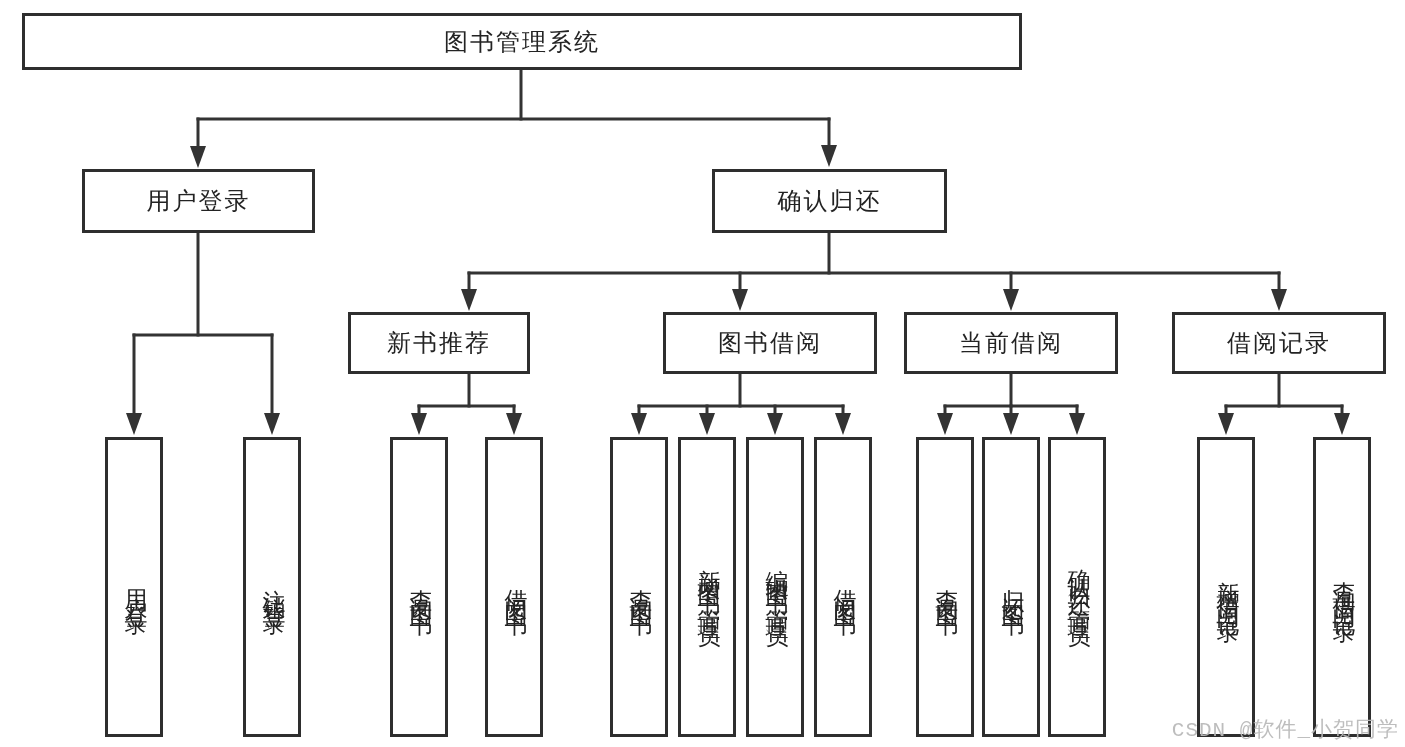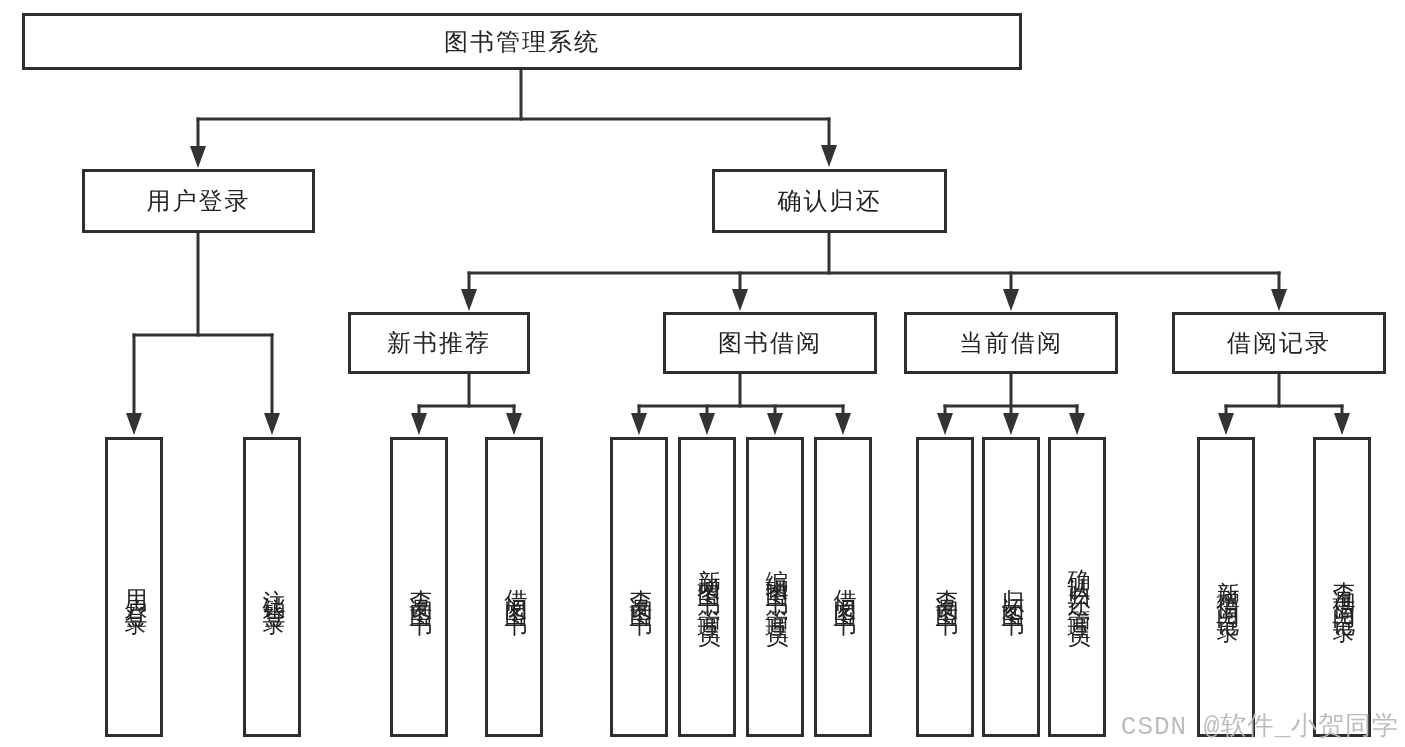--- a/index.html
+++ b/index.html
@@ -36,21 +36,21 @@
     writing-mode: vertical-rl;
     text-orientation: mixed;
     font-size: 23px;
     letter-spacing: 8px;
     line-height: 1;
   }
   .watermark {
     position: absolute;
     right: 6px;
     bottom: 4px;
-    font-size: 26px;
+    font-size: 21px;
     letter-spacing: 1px;
     color: rgba(185,185,185,0.95);
     z-index: 5;
     white-space: nowrap;
   }
 </style>
 </head>
 <body>
 
 <div class="stage">

